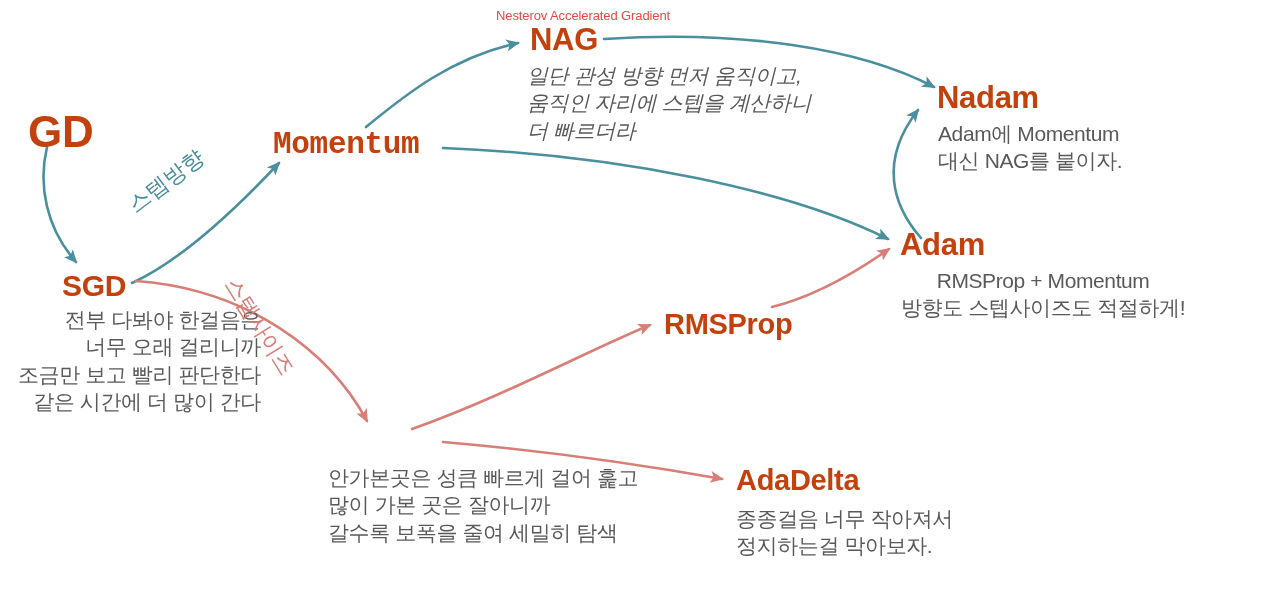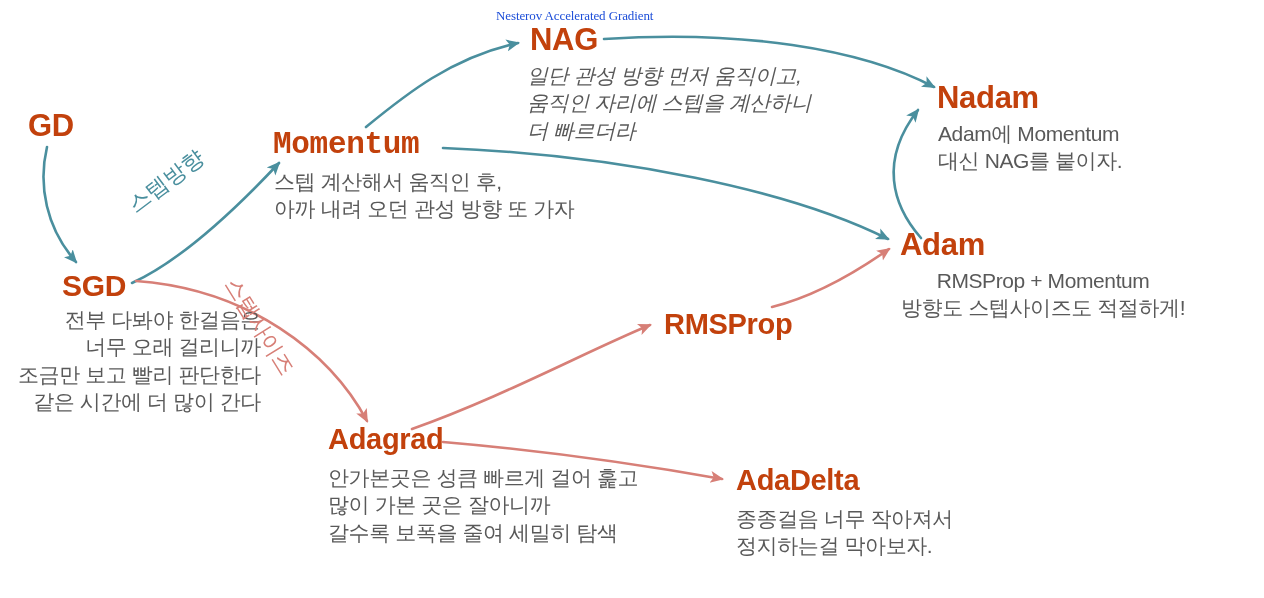--- a/index.html
+++ b/index.html
@@ -34,36 +34,35 @@
     white-space: nowrap;
     line-height: 1.0;
   }
   .node-desc {
     color: #595959;
     white-space: pre;
     line-height: 1.30;
     letter-spacing: -0.4px;
   }
   .node-sup {
-    color: #1d4ed8;
+    color: #ef4444;
     white-space: nowrap;
     letter-spacing: -0.1px;
-    font-family: Liberation Serif, serif;
   }
   .edge-label {
     position: absolute;
     white-space: nowrap;
     font-weight: normal;
     letter-spacing: 0px;
     transform-origin: left top;
   }
 
   
   #node-gd          { left: 28px;  top: 110px; }
-  #node-gd .node-title { font-size: 31px; }
+  #node-gd .node-title { font-size: 44px; }
   #node-gd-desc     { left: 26px;  top: 22px;  font-size: 21px; }
 
   #node-sgd         { left: 62px;  top: 271px; }
   #node-sgd .node-title { font-size: 30px; }
   #node-sgd-desc    { left: 18px;  top: 306px; font-size: 21px; text-align: right; }
 
   #node-momentum    { left: 273px; top: 129px; }
   #node-momentum .node-title { font-size: 31px; font-family: Liberation Mono, monospace; }
   #node-momentum-desc { left: 274px; top: 168px; font-size: 21px; }
 
@@ -139,22 +138,20 @@
     <div class="node-title">SGD</div>
   </div>
   <div class="node node-desc" id="node-sgd-desc">전부 다봐야 한걸음은
 너무 오래 걸리니까
 조금만 보고 빨리 판단한다
 같은 시간에 더 많이 간다</div>
 
   <div class="node" id="node-momentum">
     <div class="node-title">Momentum</div>
   </div>
-  <div class="node node-desc" id="node-momentum-desc">스텝 계산해서 움직인 후,
-아까 내려 오던 관성 방향 또 가자</div>
 
   <div class="node node-sup" id="node-nag-sup">Nesterov Accelerated Gradient</div>
   <div class="node" id="node-nag">
     <div class="node-title">NAG</div>
   </div>
   <div class="node node-desc" id="node-nag-desc">일단 관성 방향 먼저 움직이고,
 움직인 자리에 스텝을 계산하니
 더 빠르더라</div>
 
   <div class="node" id="node-nadam">
@@ -166,23 +163,20 @@
   <div class="node" id="node-adam">
     <div class="node-title">Adam</div>
   </div>
   <div class="node node-desc" id="node-adam-desc">RMSProp + Momentum
 방향도 스텝사이즈도 적절하게!</div>
 
   <div class="node" id="node-rmsprop">
     <div class="node-title">RMSProp</div>
   </div>
 
-  <div class="node" id="node-adagrad">
-    <div class="node-title">Adagrad</div>
-  </div>
   <div class="node" id="node-adadelta">
     <div class="node-title">AdaDelta</div>
   </div>
 
   <div class="node node-desc" id="node-adagrad-desc">안가본곳은 성큼 빠르게 걸어 훑고
 많이 가본 곳은 잘아니까
 갈수록 보폭을 줄여 세밀히 탐색</div>
   <div class="node node-desc" id="node-adadelta-desc">종종걸음 너무 작아져서
 정지하는걸 막아보자.</div>
 

